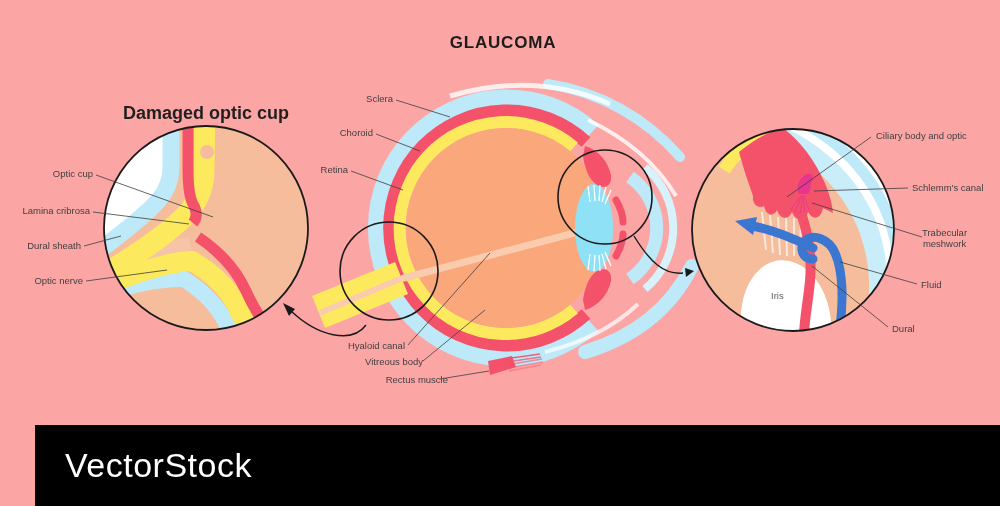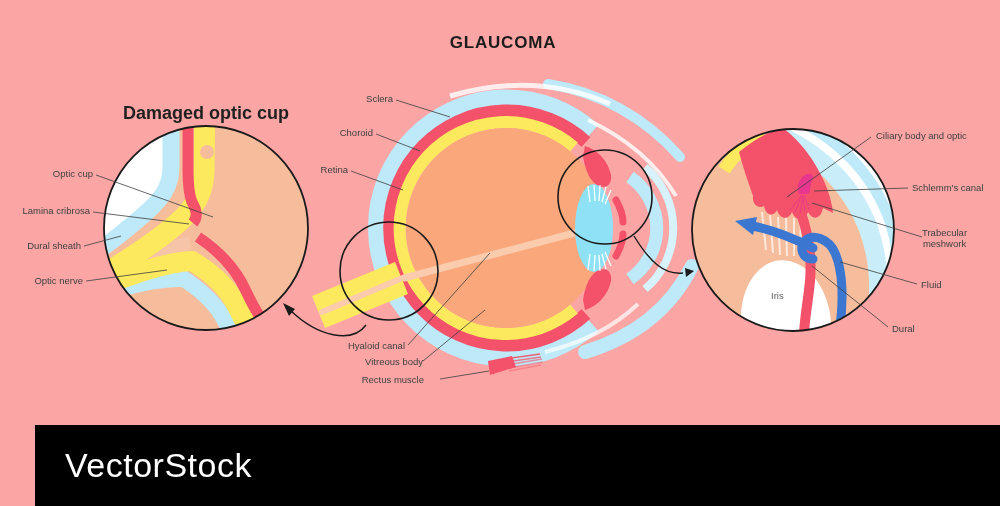--- a/index.html
+++ b/index.html
@@ -165,21 +165,21 @@
   </svg>
 
   <div class="main-ttl" style="left:353px;top:33px;">GLAUCOMA</div>
   <div class="ttl" style="left:56px;top:103px;">Damaged optic cup</div>
 
   <div class="lbl r" style="right:607px;top:93px;">Sclera</div>
   <div class="lbl r" style="right:627px;top:127px;">Choroid</div>
   <div class="lbl r" style="right:652px;top:164px;">Retina</div>
   <div class="lbl r" style="right:595px;top:340px;">Hyaloid canal</div>
   <div class="lbl r" style="right:577px;top:356px;">Vitreous body</div>
-  <div class="lbl r" style="right:576px;top:374px;">Rectus muscle</div>
+  <div class="lbl r" style="right:552px;top:374px;">Rectus muscle</div>
 
   <div class="lbl r" style="right:907px;top:168px;">Optic cup</div>
   <div class="lbl r" style="right:910px;top:205px;">Lamina cribrosa</div>
   <div class="lbl r" style="right:919px;top:240px;">Dural sheath</div>
   <div class="lbl r" style="right:917px;top:275px;">Optic nerve</div>
 
   <div class="lbl" style="left:876px;top:130px;">Ciliary body and optic</div>
   <div class="lbl" style="left:912px;top:182px;">Schlemm's canal</div>
   <div class="lbl pre" style="left:922px;top:227px;">Trabecular
 meshwork</div>

